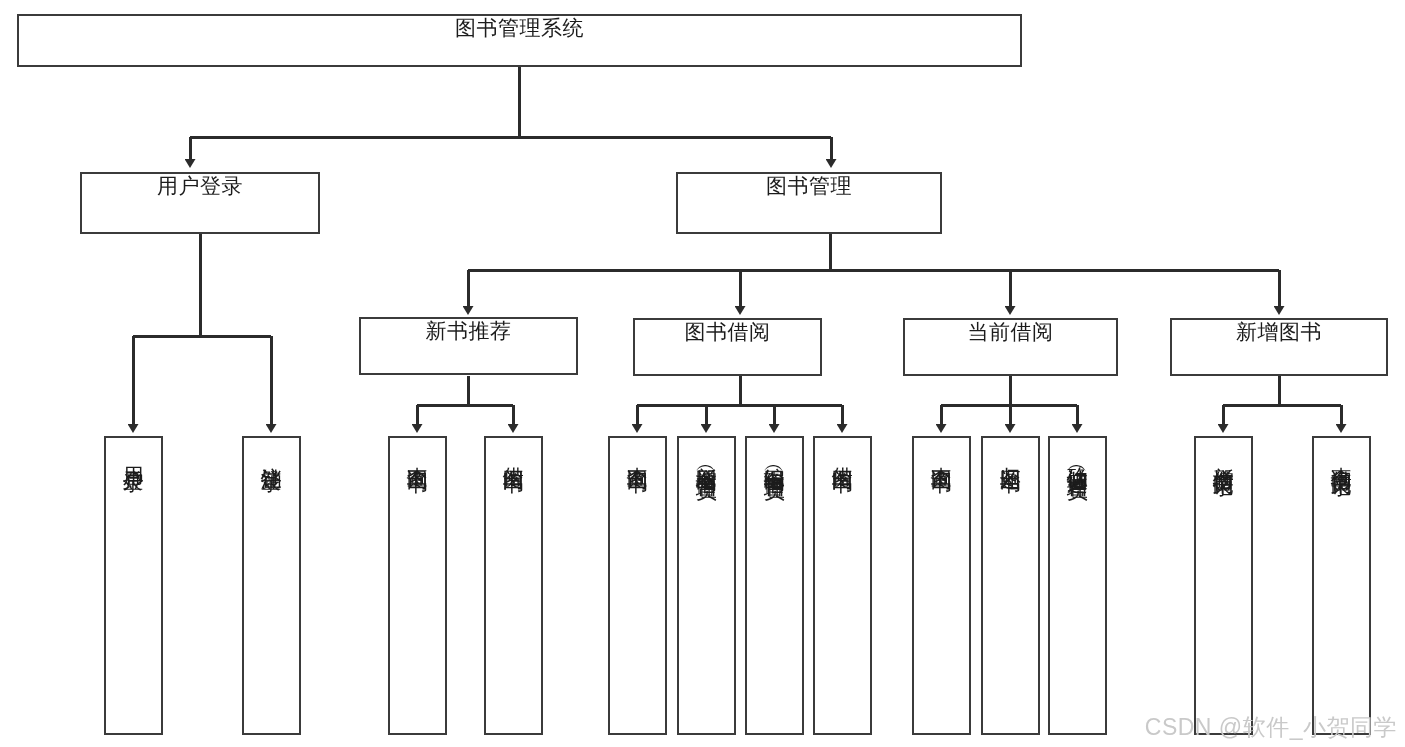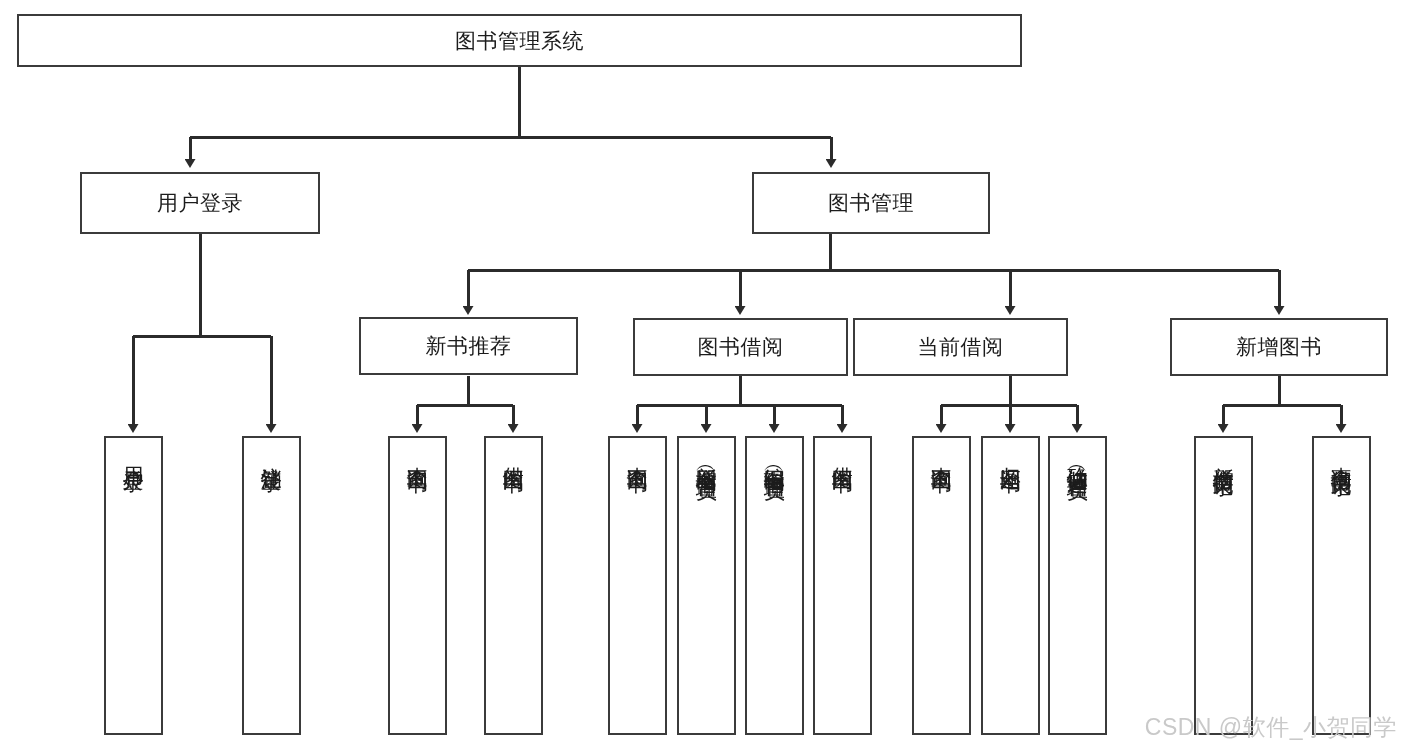--- a/index.html
+++ b/index.html
@@ -24,21 +24,20 @@
     top: 0;
     width: 1405px;
     height: 747px;
   }
   .node {
     position: absolute;
     box-sizing: border-box;
     background: #ffffff;
     border: 2px solid #3b3b3b;
     display: flex;
-    align-items: center;
     justify-content: center;
     z-index: 5;
   }
   .node .label {
     font-size: 21px;
     line-height: 1.12;
     letter-spacing: 0.5px;
     color: #1c1c1c;
     text-align: center;
     white-space: nowrap;
@@ -122,31 +121,31 @@
     </g>
   </svg>
 
   <div class="node" style="left:17px; top:14px; width:1005px; height:53px;">
     <span class="label">图书管理系统</span>
   </div>
 
   <div class="node" style="left:80px; top:172px; width:240px; height:62px;">
     <span class="label">用户登录</span>
   </div>
-  <div class="node" style="left:752px; top:172px; width:238px; height:62px;">
+  <div class="node" style="left:676px; top:172px; width:266px; height:62px;">
     <span class="label">图书管理</span>
   </div>
 
   <div class="node" style="left:359px; top:317px; width:219px; height:58px;">
     <span class="label">新书推荐</span>
   </div>
-  <div class="node" style="left:633px; top:318px; width:215px; height:58px;">
+  <div class="node" style="left:633px; top:318px; width:189px; height:58px;">
     <span class="label">图书借阅</span>
   </div>
-  <div class="node" style="left:853px; top:318px; width:215px; height:58px;">
+  <div class="node" style="left:903px; top:318px; width:215px; height:58px;">
     <span class="label">当前借阅</span>
   </div>
   <div class="node" style="left:1170px; top:318px; width:218px; height:58px;">
     <span class="label">新增图书</span>
   </div>
 
   <div class="node leaf" style="left:104px; top:436px; width:59px; height:299px;">
     <span class="label">用户登录</span>
   </div>
   <div class="node leaf" style="left:242px; top:436px; width:59px; height:299px;">

